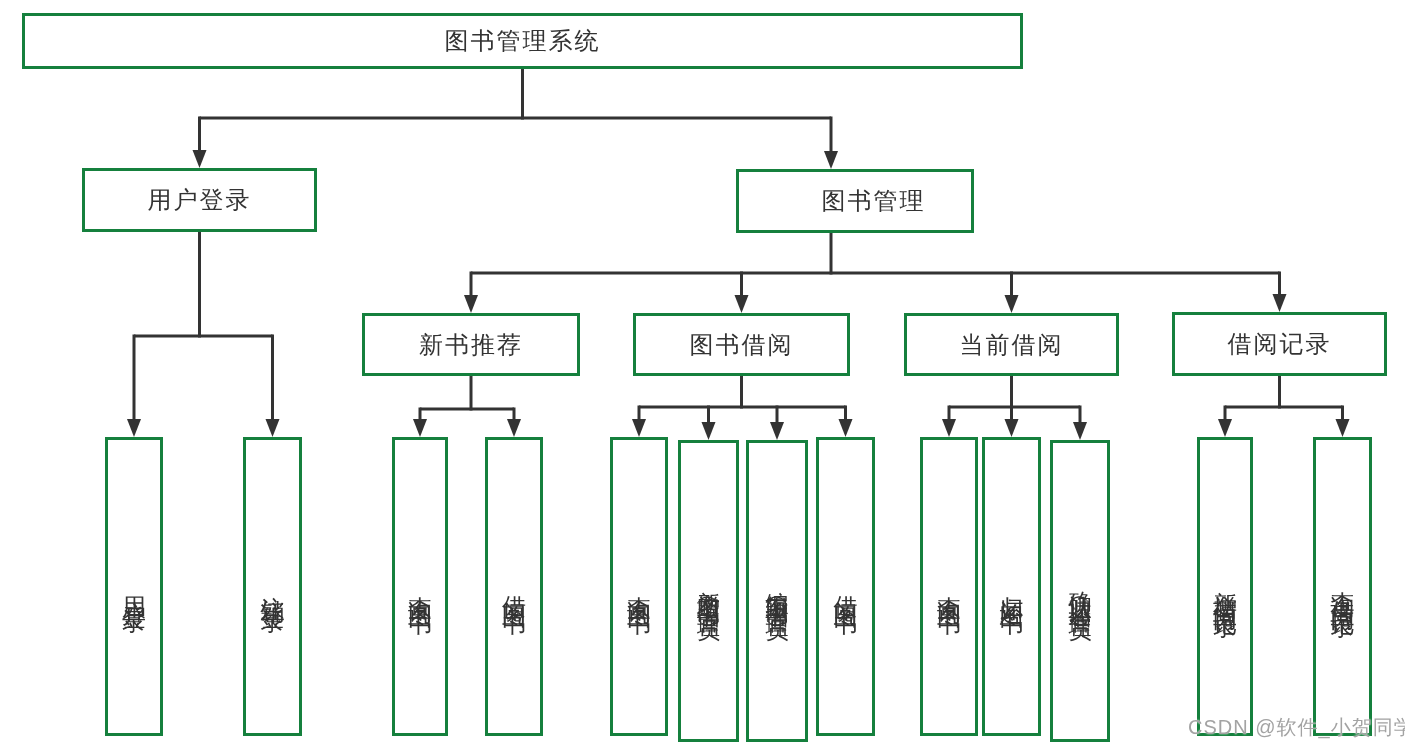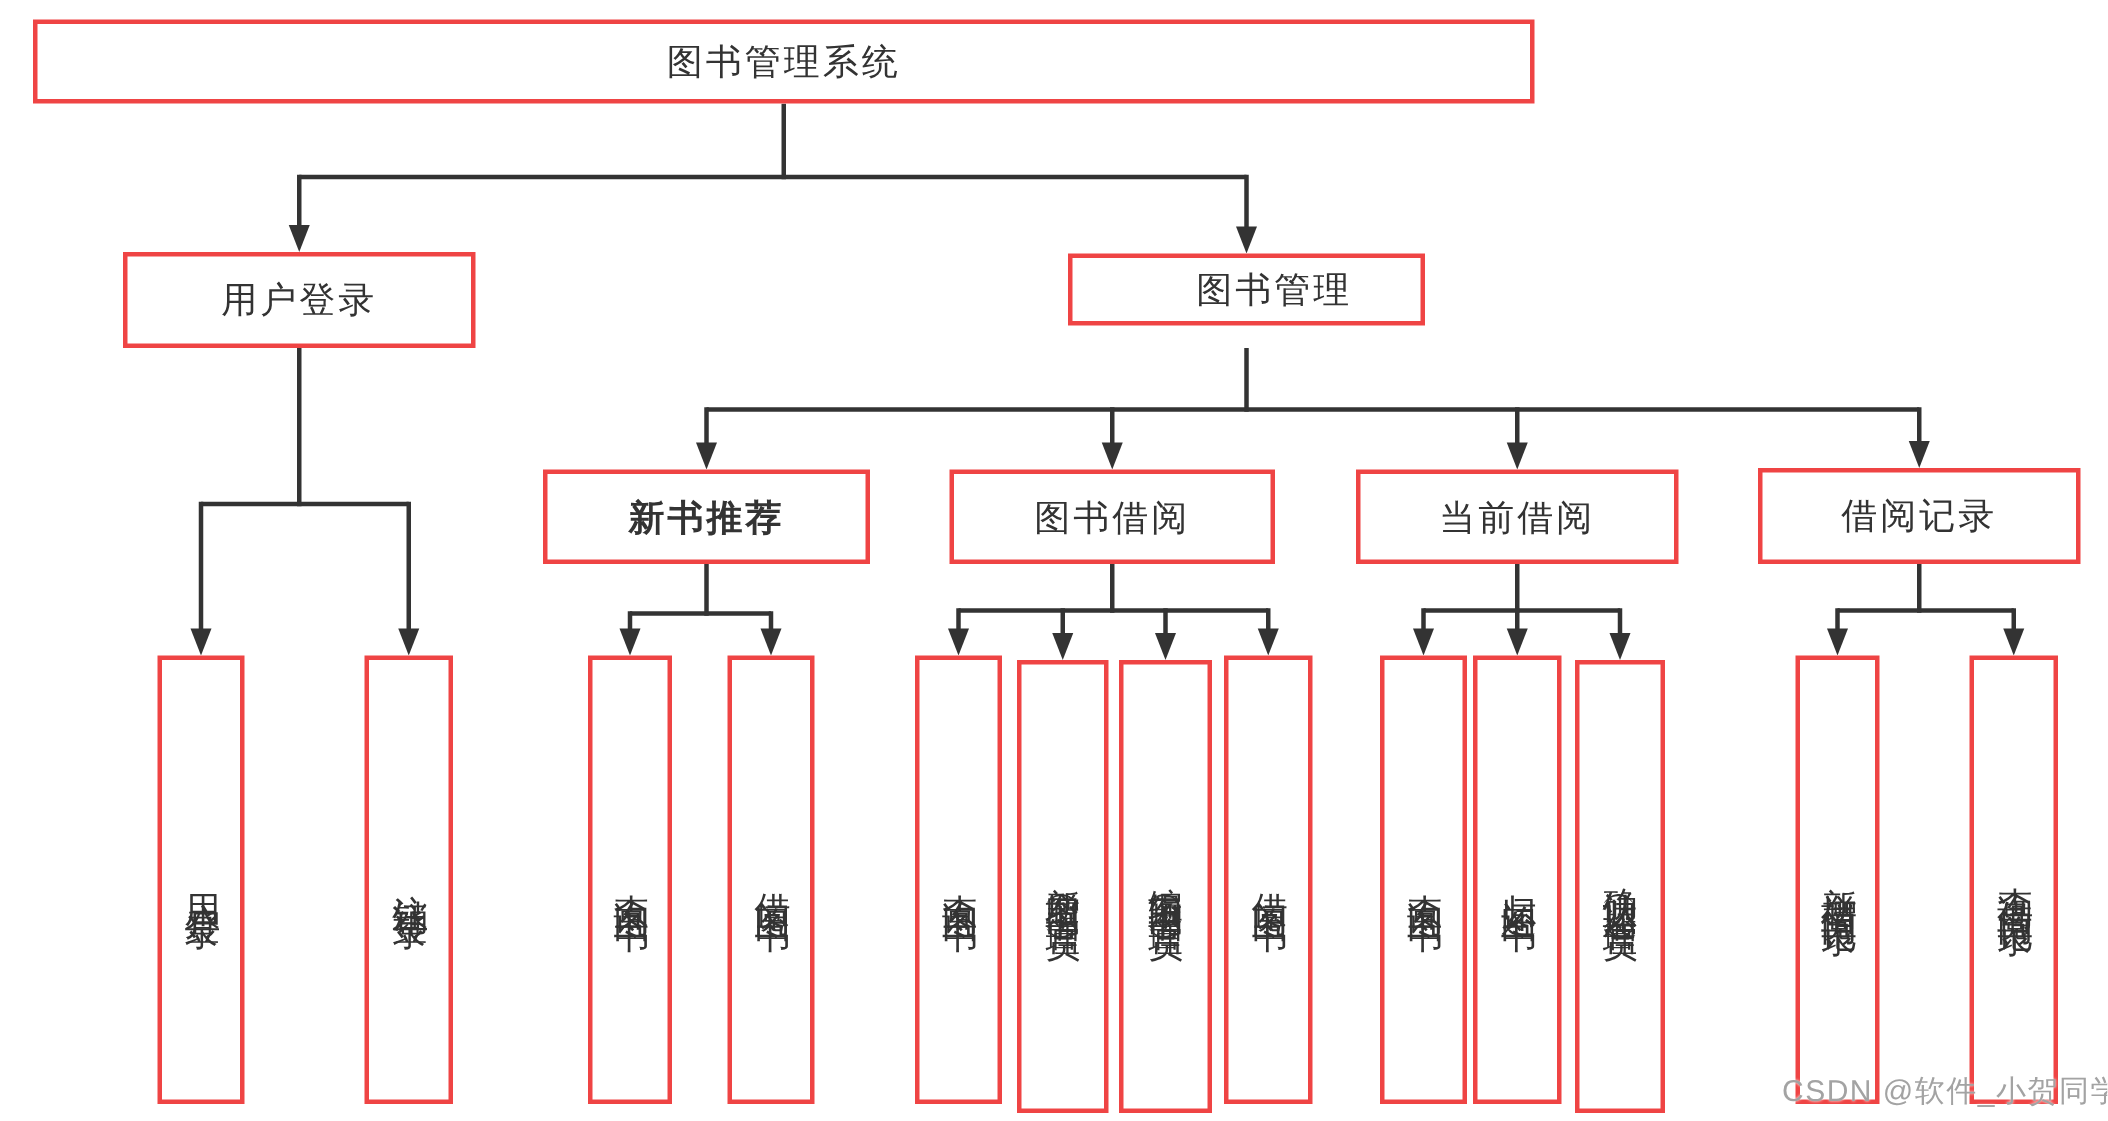--- a/index.html
+++ b/index.html
@@ -13,21 +13,21 @@
   }
   #wires {
     position: absolute;
     left: 0; top: 0;
     width: 1405px; height: 747px;
     pointer-events: none;
   }
   .box {
     position: absolute;
     background: #ffffff;
-    border: 3px solid #ef4444;
+    border: 3px solid #15803d;
     box-sizing: border-box;
     display: flex;
     align-items: center;
     justify-content: center;
     color: #333333;
   }
   .h-label {
     font-size: 24px;
     letter-spacing: 2px;
     white-space: nowrap;
@@ -137,25 +137,25 @@
     </g>
   </svg>
 
   <div class="box" style="left:22px; top:13px; width:1001px; height:56px;">
     <span class="h-label">图书管理系统</span>
   </div>
 
   <div class="box" style="left:82px; top:168px; width:235px; height:64px;">
     <span class="h-label">用户登录</span>
   </div>
-  <div class="box" style="left:712px; top:169px; width:238px; height:48px;padding-left:37px;">
+  <div class="box" style="left:736px; top:169px; width:238px; height:64px;padding-left:37px;">
     <span class="h-label">图书管理</span>
   </div>
 
-  <div class="box" style="left:362px; top:313px; width:218px; height:63px;font-weight:bold;">
+  <div class="box" style="left:362px; top:313px; width:218px; height:63px;">
     <span class="h-label">新书推荐</span>
   </div>
   <div class="box" style="left:633px; top:313px; width:217px; height:63px;">
     <span class="h-label">图书借阅</span>
   </div>
   <div class="box" style="left:1172px; top:312px; width:215px; height:64px;">
     <span class="h-label">借阅记录</span>
   </div>
   <div class="box" style="left:904px; top:313px; width:215px; height:63px;">
     <span class="h-label">当前借阅</span>

